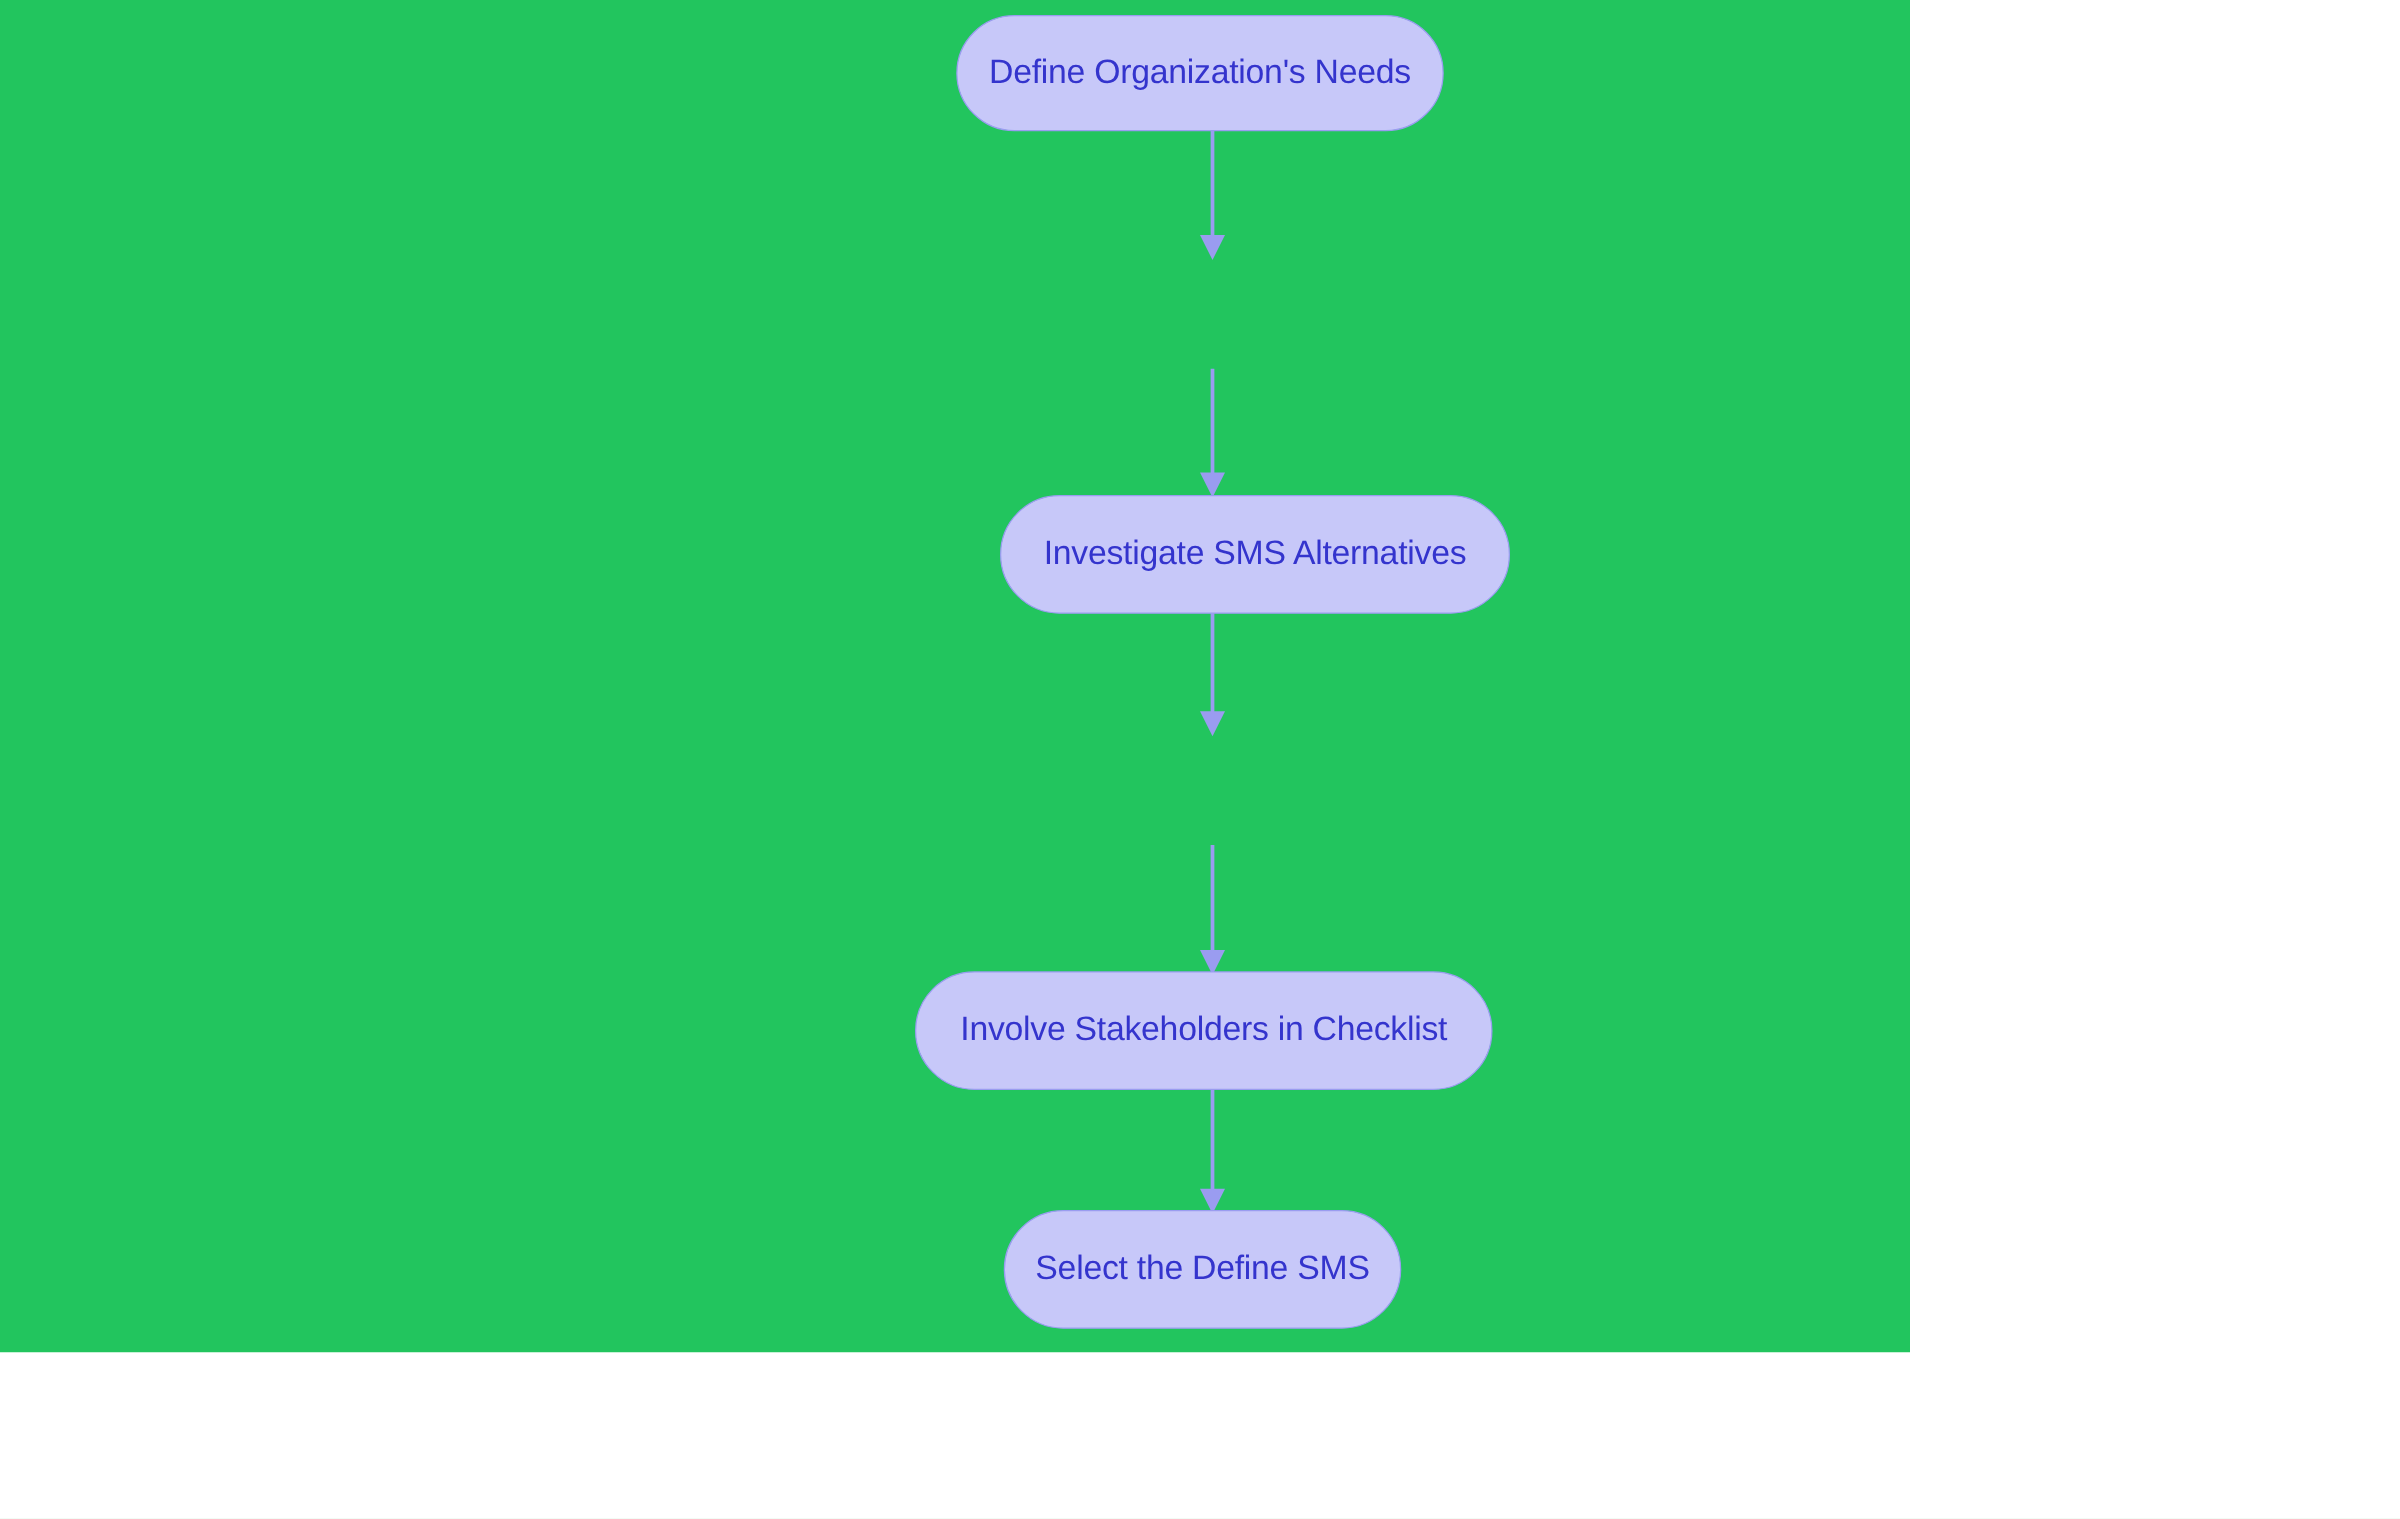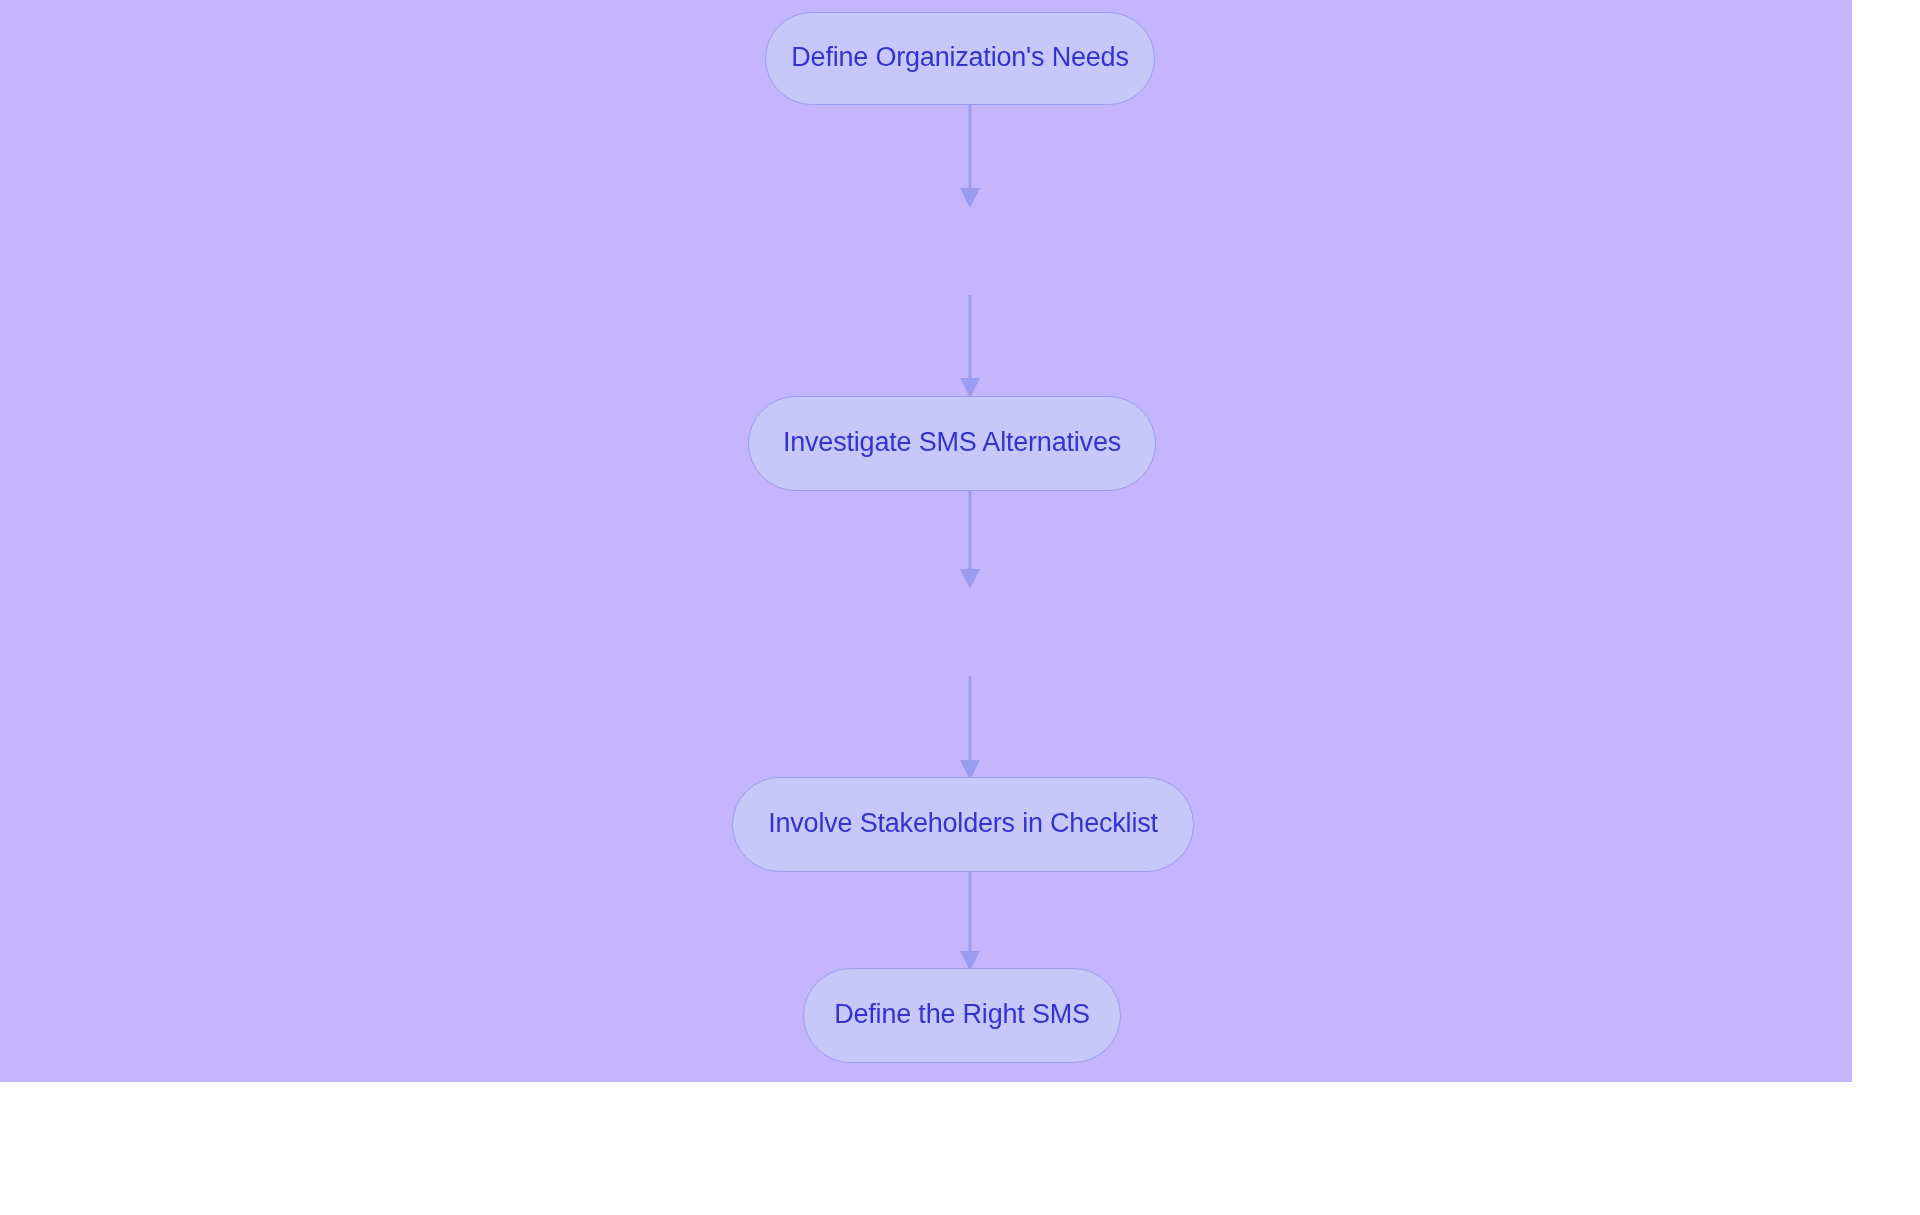--- a/index.html
+++ b/index.html
@@ -12,23 +12,23 @@
     background: #ffffff;
     font-family: "Liberation Sans", sans-serif;
     overflow: hidden;
     position: relative;
   }
 
   #canvas {
     position: absolute;
     left: 0;
     top: 0;
-    width: 1852px;
+    width: 1528px;
     height: 1082px;
-    background: #c4b5fd;
+    background: #22c55e;
   }
 
   #footer {
     position: absolute;
     left: 0;
     top: 1082px;
     width: 1920px;
     height: 133px;
     background: #ffffff;
   }
@@ -113,31 +113,31 @@
         <line x1="18" y1="0" x2="18" y2="88" stroke="#9a9cf0" stroke-width="3"></line>
         <polygon points="8,84 28,84 18,104" fill="#9a9cf0"></polygon>
       </svg>
     </div>
 
     <div class="node" style="left:765px; top:12px; width:390px; height:93px;">
       <span class="node-label">Define Organization's Needs</span>
     </div>
 
 
-    <div class="node" style="left:748px; top:396px; width:408px; height:95px;">
+    <div class="node" style="left:800px; top:396px; width:408px; height:95px;">
       <span class="node-label">Investigate SMS Alternatives</span>
     </div>
 
 
     <div class="node" style="left:732px; top:777px; width:462px; height:95px;">
       <span class="node-label">Involve Stakeholders in Checklist</span>
     </div>
 
     <div class="node" style="left:803px; top:968px; width:318px; height:95px;">
-      <span class="node-label">Define the Right SMS</span>
+      <span class="node-label">Select the Define SMS</span>
     </div>
 
   </div>
 </div>
 
 <div id="footer">
   
 </div>
 
 </body></html>

